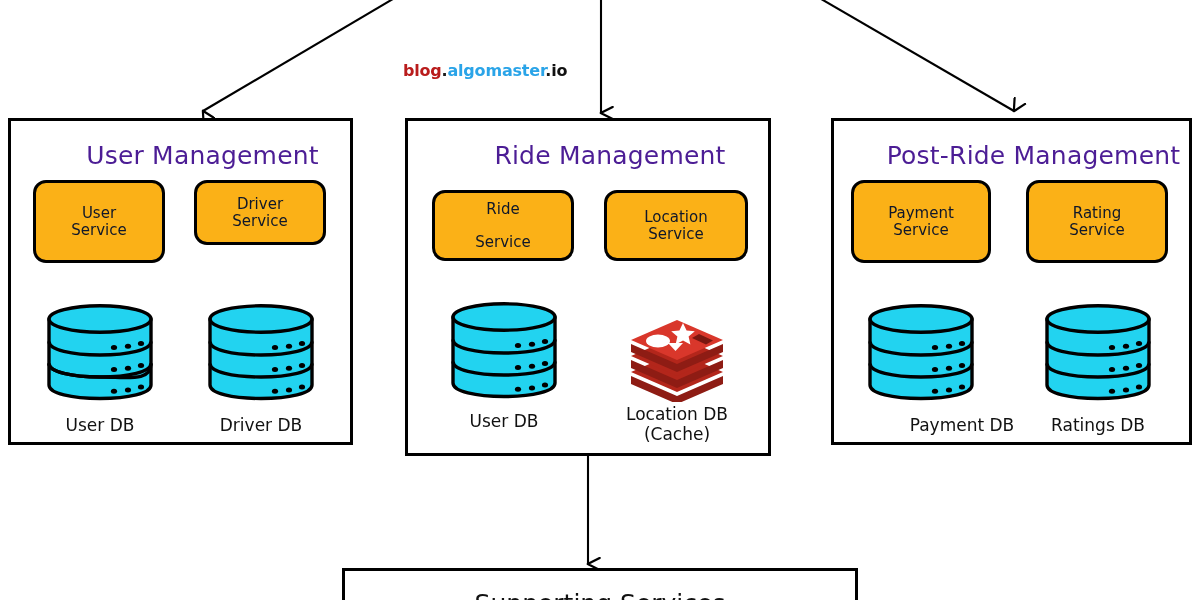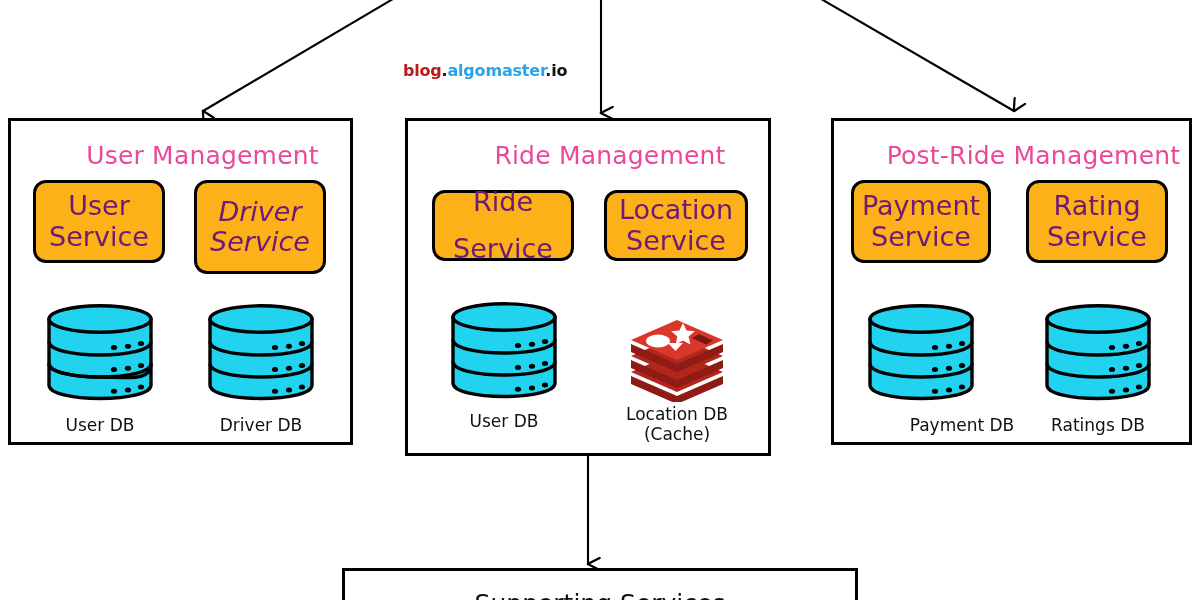--- a/index.html
+++ b/index.html
@@ -34,42 +34,42 @@
     background: #ffffff;
   }
   .panel-title {
     position: absolute;
     left: 0;
     right: 0;
     text-align: center;
     font-family: "DejaVu Sans", sans-serif;
     font-size: 25px;
     font-weight: 400;
-    color: #ec4899;
+    color: #4c1d95;
     letter-spacing: 0.2px;
     white-space: nowrap;
     padding-left: 44px;
   }
 
   
   .svc {
     position: absolute;
     box-sizing: border-box;
     background: #FBB117;
     border: 3px solid #000000;
     border-radius: 13px;
     display: flex;
     flex-direction: column;
     align-items: center;
     justify-content: center;
     line-height: 1.12;
     text-align: center;
-    color: #701a75;
-    font-family: "DejaVu Sans", sans-serif;
-    font-size: 27px;
+    color: #0f172a;
+    font-family: "DejaVu Sans", sans-serif;
+    font-size: 15px;
   }
   .svc .l1, .svc .l2 { display: block; white-space: nowrap; }
 
   
   .db {
     position: absolute;
   }
   .db-label {
     position: absolute;
     text-align: center;
@@ -165,21 +165,21 @@
   </div>
 
   <div class="panel" style="left:8px; top:118px; width:345px; height:327px;">
     <div class="panel-title" style="top:20px;">User Management</div>
   </div>
 
   <div class="svc" style="left:33px; top:180px; width:132px; height:83px;">
     <span class="l1">User</span>
     <span class="l2">Service</span>
   </div>
-  <div class="svc" style="left:194px; top:180px; width:132px; height:94px;font-style:italic;">
+  <div class="svc" style="left:194px; top:180px; width:132px; height:65px;">
     <span class="l1">Driver</span>
     <span class="l2">Service</span>
   </div>
 
   <svg class="db" style="left:44px; top:303px;" width="112" height="98" viewBox="0 0 112 98">
     <g stroke="#000" stroke-width="3.4" stroke-linejoin="round" fill="#22D3F0">
       <path d="M5,16 L5,82 C5,90.5 27.8,95.5 56,95.5 C84.2,95.5 107,90.5 107,82 L107,16 Z"></path>
       <ellipse cx="56" cy="16" rx="51" ry="13.2"></ellipse>
       <path d="M5,38.5 C5,47 27.8,52 56,52 C84.2,52 107,47 107,38.5" fill="none"></path>
       <path d="M5,60.5 C5,69 27.8,74 56,74 C84.2,74 107,79 107,60.5" fill="none"></path>

